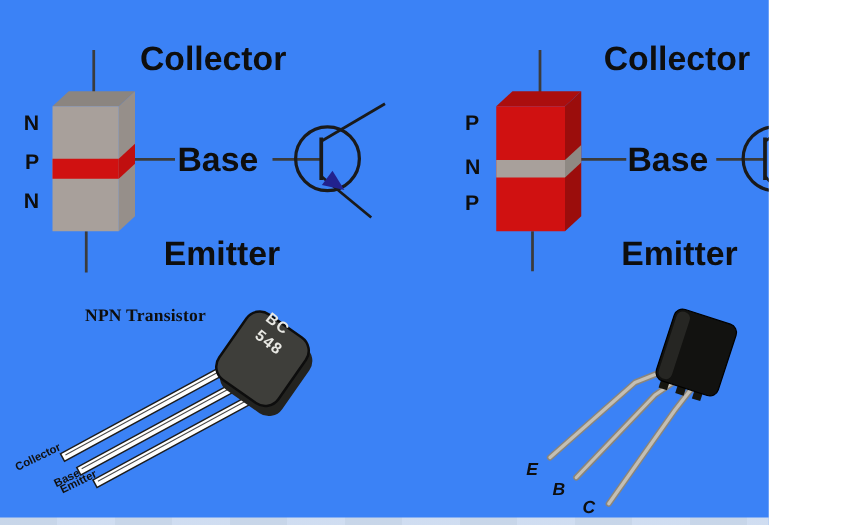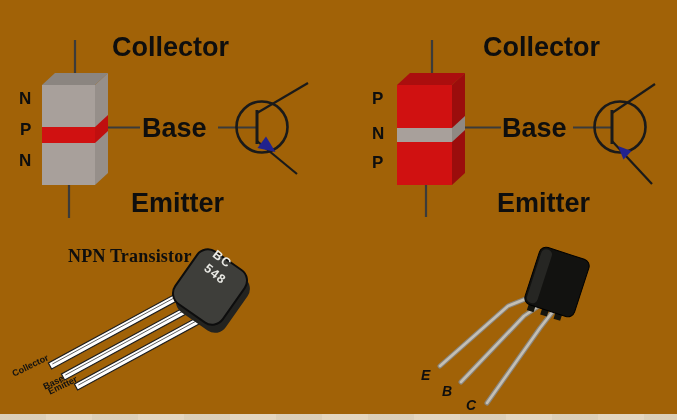--- a/index.html
+++ b/index.html
@@ -1,23 +1,23 @@
 <!DOCTYPE html>
 <html><head>
 <meta charset="utf-8">
 <style>
   html,body{margin:0;padding:0;background:#fff;}
-  #stage{position:relative;width:677px;height:420px;background:#a16207;overflow:hidden;
+  #stage{position:relative;width:615px;height:420px;background:#3b82f6;overflow:hidden;
          font-family:"Liberation Sans",sans-serif;}
   #art{position:absolute;left:0;top:0;}
   .lbl{position:absolute;color:#0e0e0e;font-weight:bold;line-height:1;white-space:nowrap;
        font-family:"Liberation Sans",sans-serif;}
   .big{font-size:27px;}
   .layer{font-size:17px;}
-  .cap-serif{font-family:"Liberation Serif",serif;font-size:18px;letter-spacing:.2px;}
+  .cap-serif{font-family:"Liberation Serif",serif;font-size:14px;letter-spacing:.2px;}
   .cap-italic{font-style:italic;font-size:12.5px;letter-spacing:.2px;}
   .marking{color:#e9e9e4;font-size:12.5px;letter-spacing:1px;transform:rotate(38deg);
            transform-origin:center;}
   .pin{font-size:9px;transform:rotate(-26deg);transform-origin:left center;color:#111;}
   .ebc{font-size:14px;font-style:italic;}
   #bottom-strip{position:absolute;left:0;bottom:0;width:677px;height:6px;opacity:.8;
     background:repeating-linear-gradient(90deg,#ebebe6 0 46px,#f5f4f0 46px 92px);}
 </style>
 </head>
 <body>

